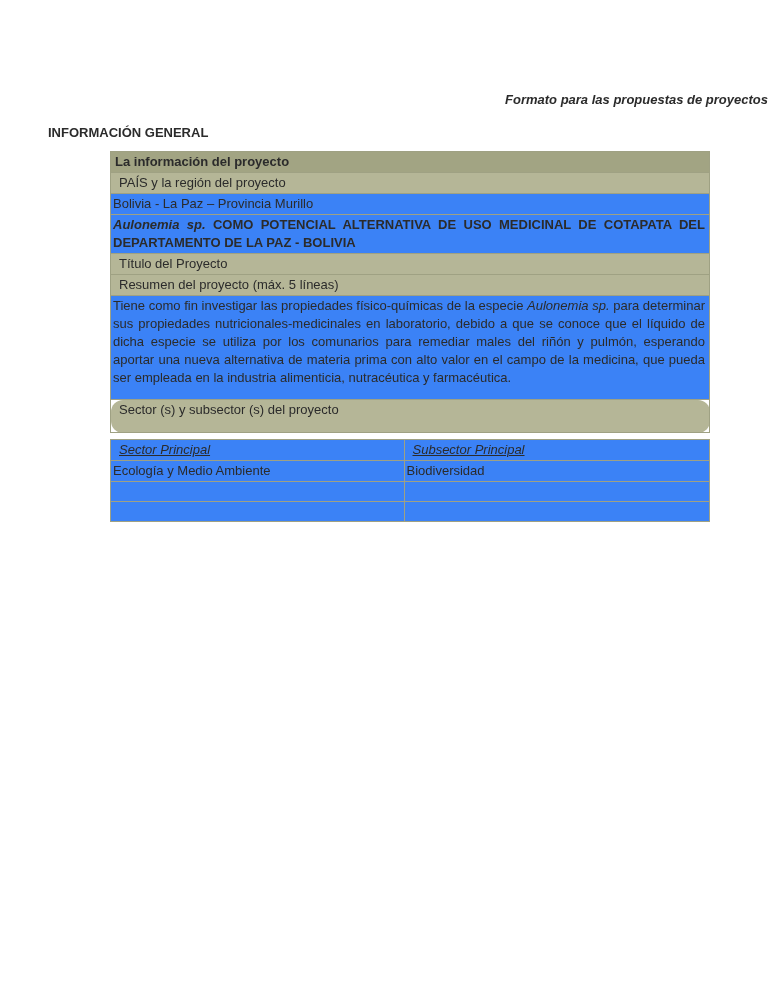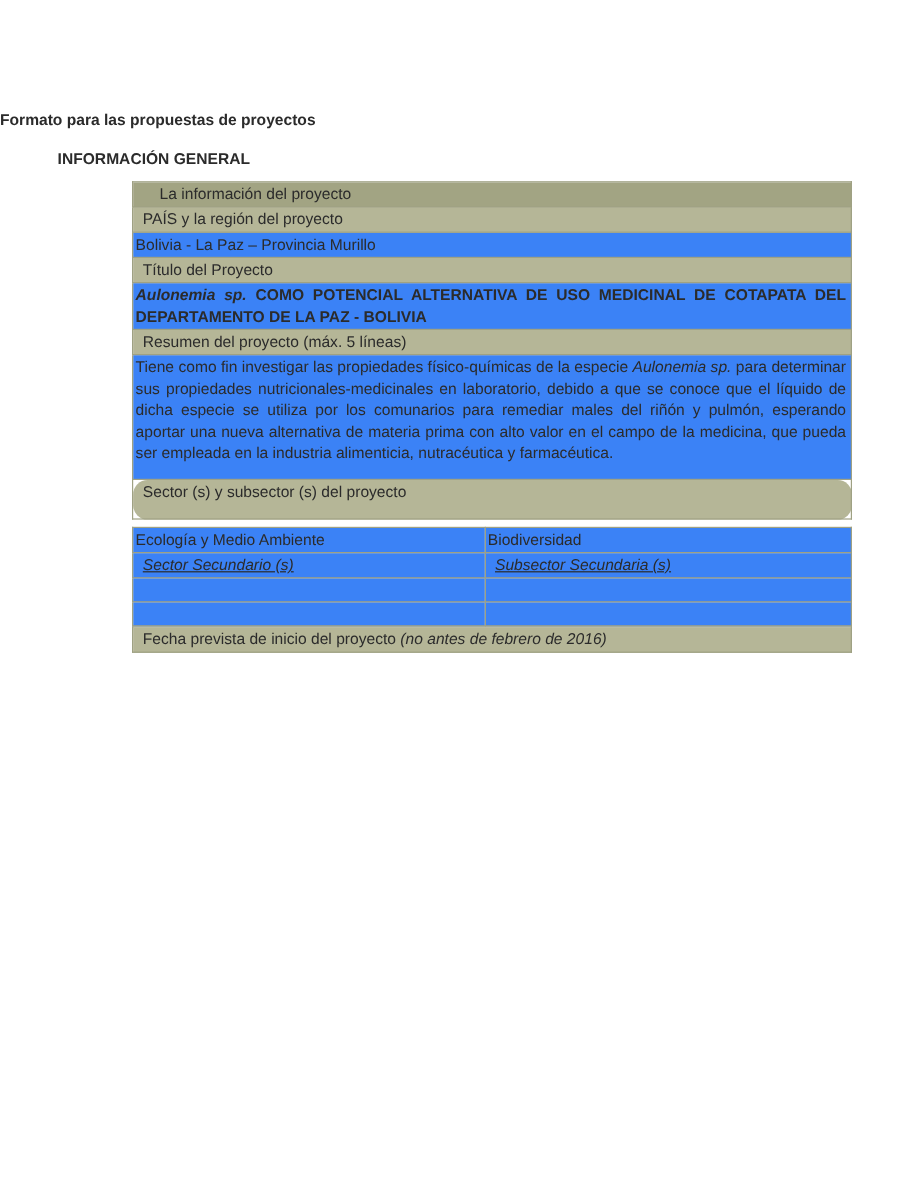--- a/index.html
+++ b/index.html
@@ -11,22 +11,23 @@
   *{margin:0;padding:0;box-sizing:border-box;}
   html,body{background:#ffffff;}
   body{
     width:768px;height:994px;
     font-family:"Liberation Sans","DejaVu Sans",sans-serif;
     font-size:13px;line-height:18px;color:var(--text);
     overflow:hidden;
   }
   .doc-title{
     padding-top:91px;
-    text-align:left;
+    text-align:right;
     font-weight:bold;
+    font-style:italic;
   }
   .info-heading{
     margin:15px 0 9px 48px;
     font-weight:bold;
   }
   .content{
     margin-left:110px;
     width:600px;
   }
   table{
@@ -39,21 +40,22 @@
     vertical-align:top;
     padding:1px 4px 1px 2px;
     background:#3b82f6;
   }
   td.band{
     background:var(--band-light);
     padding-left:8px;
   }
   td.band-dark{
     background:var(--band-dark);
-    padding-left:22px;
+    padding-left:4px;
+    font-weight:bold;
   }
   td.band-tall{
     padding-bottom:13px;
     border-radius:12px;
   }
   td.justify{text-align:justify;}
   td.bold{font-weight:bold;}
   .em{font-style:italic;}
   .em-bold{font-style:italic;font-weight:bold;}
   .col-hdr{
@@ -81,63 +83,60 @@
       <tr>
         <td class="band-dark">La información del proyecto</td>
       </tr>
       <tr>
         <td class="band">PAÍS y la región del proyecto</td>
       </tr>
       <tr>
         <td>Bolivia - La Paz – Provincia Murillo</td>
       </tr>
       <tr>
-        <td class="band">Título del Proyecto</td>
+        <td class="bold justify"><span class="em-bold">Aulonemia sp.</span><span> COMO POTENCIAL ALTERNATIVA DE USO MEDICINAL DE COTAPATA DEL DEPARTAMENTO DE LA PAZ - BOLIVIA</span></td>
       </tr>
       <tr>
-        <td class="bold justify"><span class="em-bold">Aulonemia sp.</span><span> COMO POTENCIAL ALTERNATIVA DE USO MEDICINAL DE COTAPATA DEL DEPARTAMENTO DE LA PAZ - BOLIVIA</span></td>
+        <td class="band">Título del Proyecto</td>
       </tr>
       <tr>
         <td class="band">Resumen del proyecto (máx. 5 líneas)</td>
       </tr>
       <tr>
         <td class="justify"><span>Tiene como fin investigar las propiedades físico-químicas de la especie </span><span class="em">Aulonemia sp.</span><span> para determinar sus propiedades nutricionales-medicinales en laboratorio, debido a que se conoce que el líquido de dicha especie se utiliza por los comunarios para remediar males del riñón y pulmón, esperando aportar una nueva alternativa de materia prima con alto valor en el campo de la medicina, que pueda ser empleada en la industria alimenticia, nutracéutica y farmacéutica.</span><span class="trailing-space"></span></td>
       </tr>
       <tr>
         <td class="band band-tall">Sector (s) y subsector (s) del proyecto</td>
       </tr>
     </tbody>
   </table>
 
   <table class="sector-table">
     <colgroup>
         <col class="c1">
         <col class="c2">
       </colgroup>
     <tbody>
       <tr>
+        <td class="hdr-cell"><span class="col-hdr">Sector Principal</span></td>
+        <td class="hdr-cell"><span class="col-hdr">Subsector Principal</span></td>
+      </tr>
+      <tr>
         <td>Ecología y Medio Ambiente</td>
         <td>Biodiversidad</td>
-      </tr>
-      <tr>
-        <td class="hdr-cell"><span class="col-hdr">Sector Secundario (s)</span></td>
-        <td class="hdr-cell"><span class="col-hdr">Subsector Secundaria (s)</span></td>
       </tr>
       <tr>
         <td></td>
         <td></td>
       </tr>
       <tr>
         <td></td>
         <td></td>
       </tr>
     </tbody>
   </table>
 
   <table class="schedule-table">
     <tbody>
-      <tr>
-        <td class="band"><span>Fecha prevista de inicio del proyecto </span><span class="em">(no antes de febrero de 2016)</span></td>
-      </tr>
     </tbody>
   </table>
 
 </div>
 
 </body></html>

